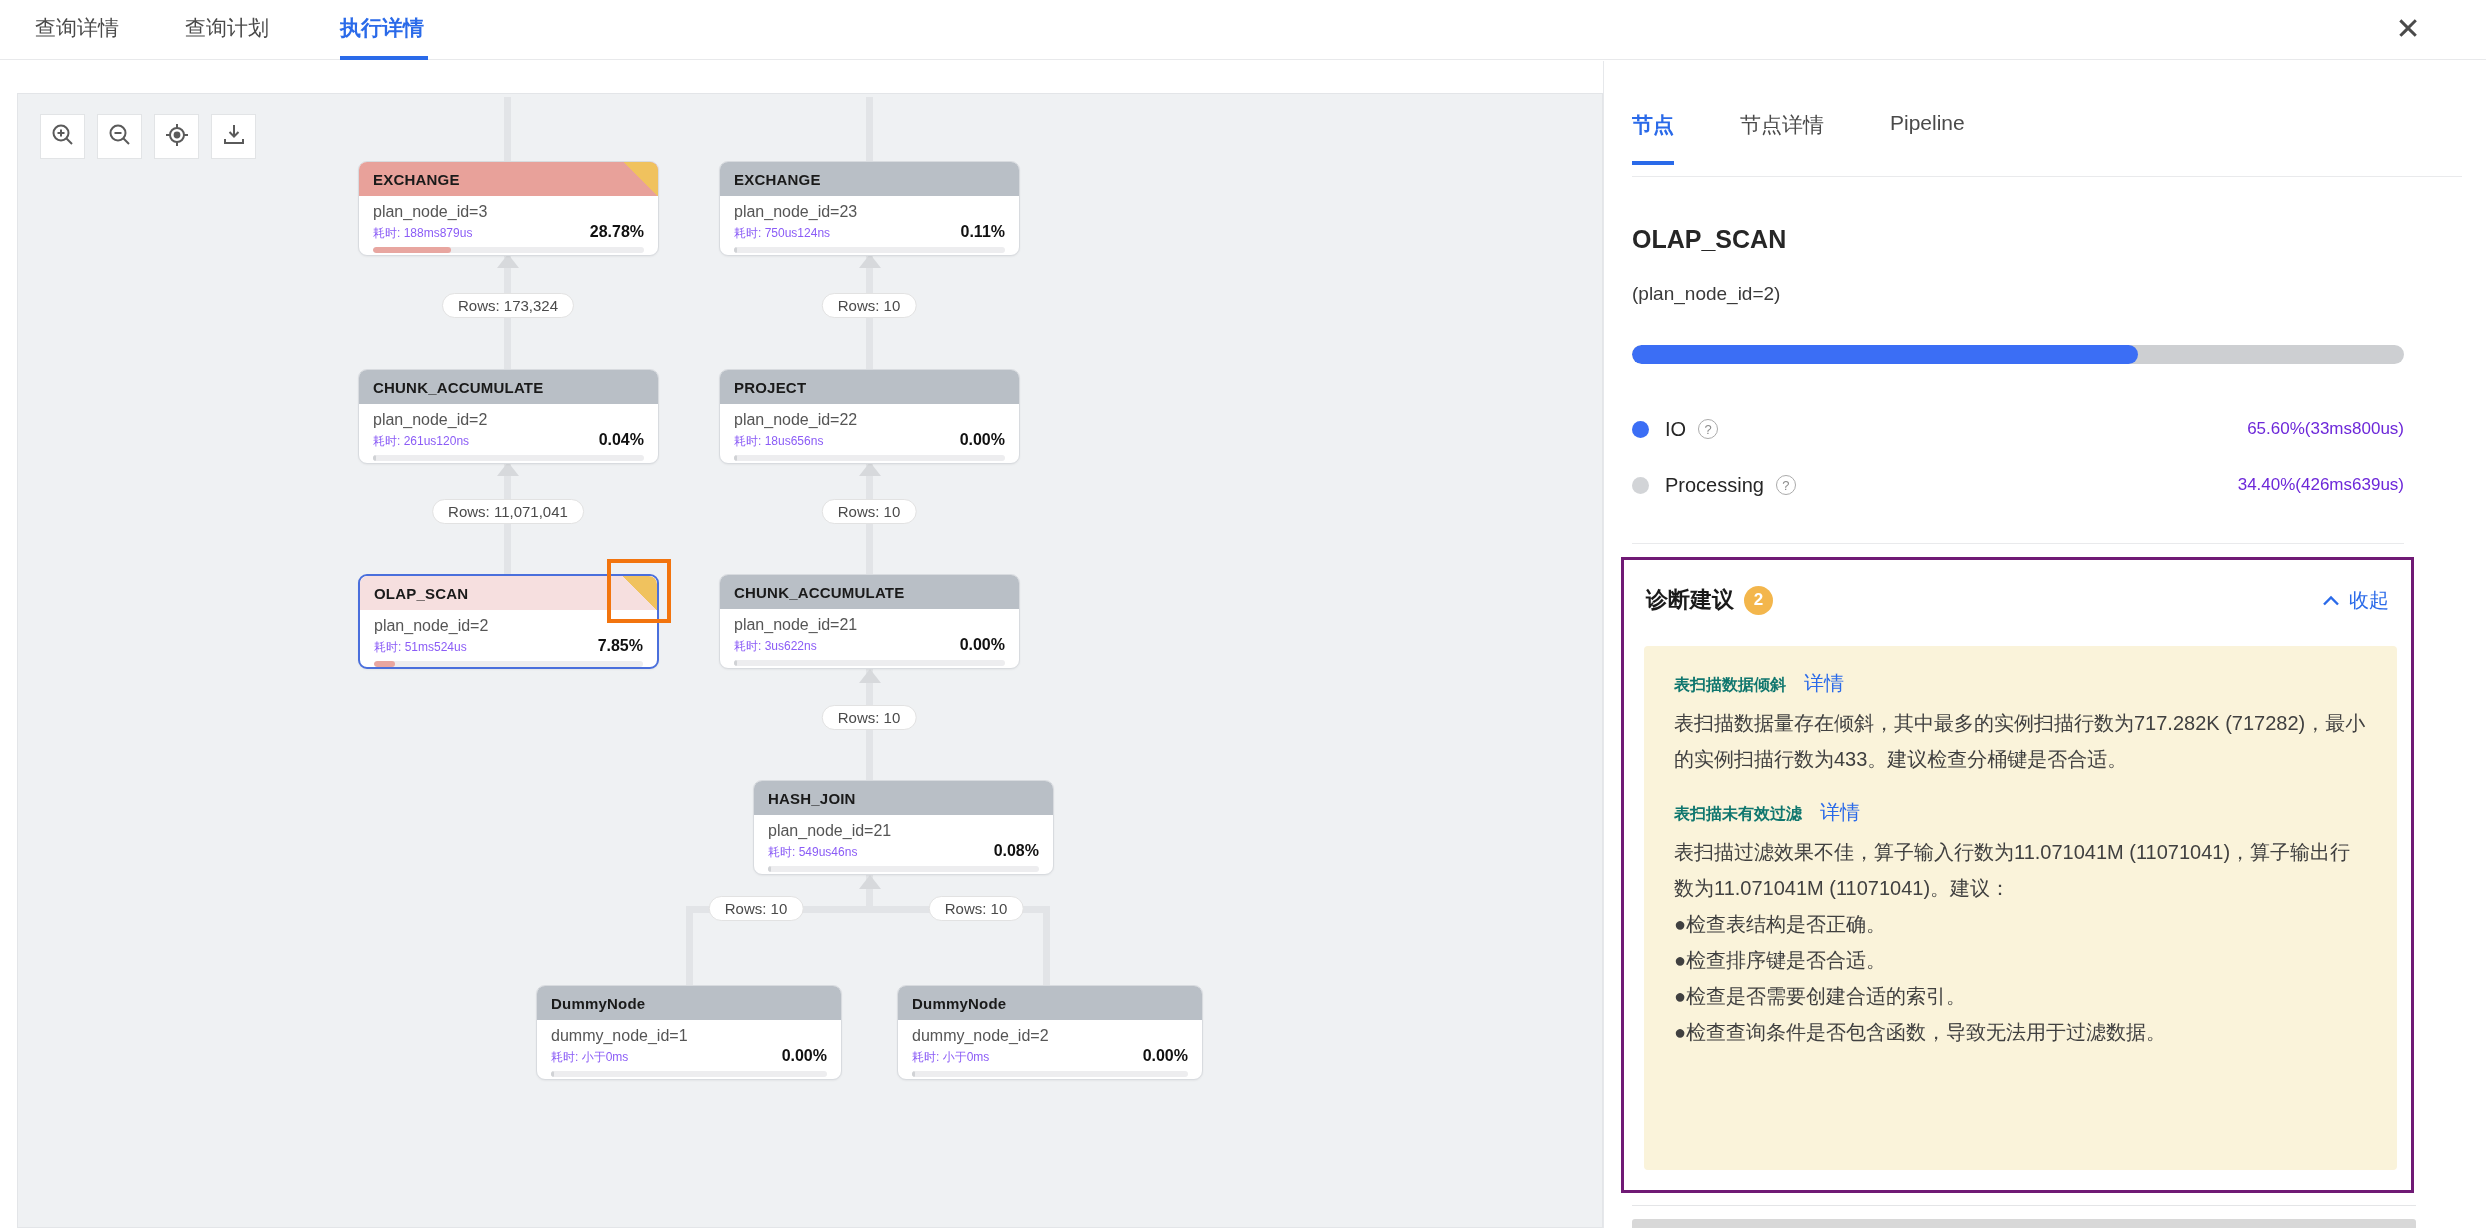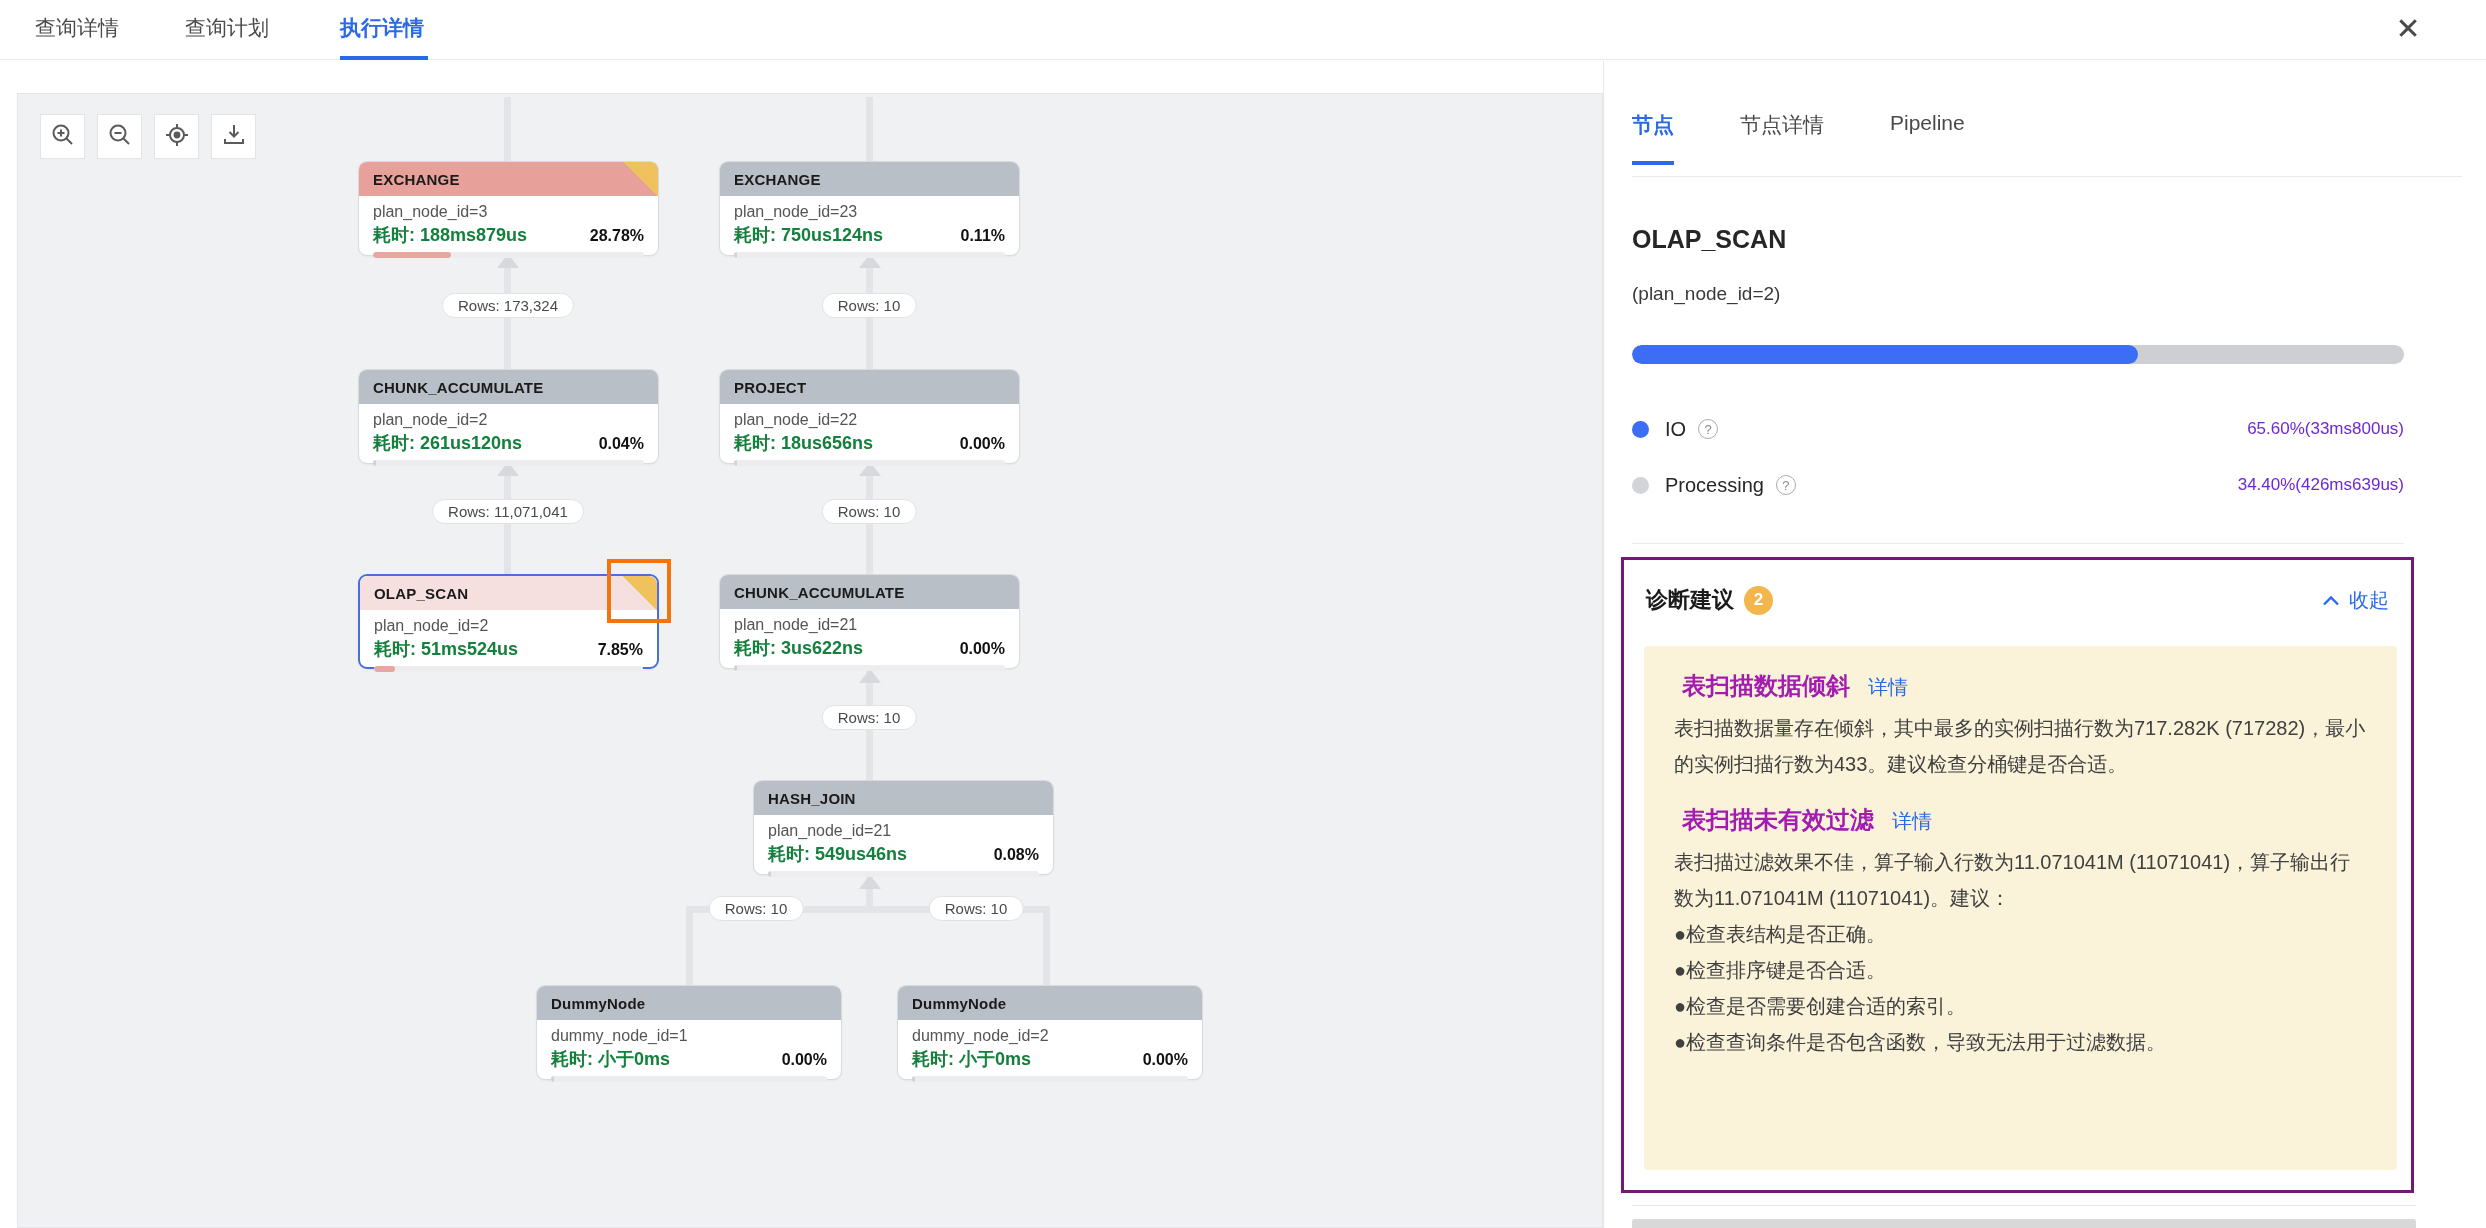--- a/index.html
+++ b/index.html
@@ -38,21 +38,21 @@
   .gnode.selected { border:2px solid #4a6fdc; }
   .gnode-h { height:34px; border-radius:8px 8px 0 0; background:#b9bfc6; display:flex; align-items:center; padding:0 14px;
     font-size:15px; font-weight:bold; color:#1a1a1a; letter-spacing:0.2px; position:relative; overflow:hidden; }
   .gnode-h.hot { background:#e8a19a; }
   .gnode-h.sel { background:#f6dfdf; }
   .corner-badge { position:absolute; top:0; right:0; width:34px; height:34px;
     background:linear-gradient(to bottom left,#f0c25e 50%,rgba(0,0,0,0) 50.5%); border-top-right-radius:8px; }
   .gnode-b { padding:7px 14px 0 14px; }
   .gnode-id { font-size:16px; color:#555; }
   .gnode-row { display:flex; justify-content:space-between; align-items:baseline; margin-top:2px; }
-  .gnode-time { font-size:18px; color:#15803d;font-weight:bold; }
+  .gnode-time { font-size:12px; color:#8b5cf6; }
   .gnode-pct { font-size:16px; font-weight:bold; color:#111; }
   .mini-track { margin-top:5px; height:6px; border-radius:3px; background:#ededef; overflow:hidden; }
   .mini-fill { height:6px; border-radius:3px; background:#d0d2d5; min-width:3px; }
   .mini-fill.pink { background:#e8a6a0; }
   .sel-highlight { position:absolute; top:-17px; right:-14px; width:64px; height:64px; border:4px solid #f2740e; z-index:4; background:transparent; }
 
   
   .panel { position:absolute; left:1603px; top:61px; width:883px; height:1167px; background:#fff; border-left:1px solid #e6e8eb; }
   .p-tabs { position:absolute; left:28px; top:50px; display:flex; gap:66px; }
   .p-tab { font-size:21px; color:#4a4a4a; cursor:pointer; padding-bottom:22px; }
@@ -76,21 +76,21 @@
 
   
   .diag-box { position:absolute; left:17px; top:496px; width:793px; height:636px; border:3px solid #701a75; background:#fff; }
   .diag-head { position:absolute; left:22px; top:22px; right:22px; height:36px; display:flex; align-items:center; }
   .diag-title { font-size:22px; font-weight:bold; color:#1a1a1a; }
   .diag-badge { width:29px; height:29px; border-radius:50%; background:#f3b64c; color:#fff; font-size:17px; font-weight:bold;
     display:flex; align-items:center; justify-content:center; margin-left:10px; }
   .diag-collapse { margin-left:auto; display:flex; align-items:center; gap:9px; color:#2a6ae9; font-size:20px; cursor:pointer; }
   .diag-yellow { position:absolute; left:20px; top:86px; width:753px; height:524px; background:#faf3da; border-radius:4px; padding:24px 30px; }
   .diag-item-title-row { display:flex; align-items:baseline; gap:18px; }
-  .diag-item-title { font-size:24px; font-weight:bold; color:#a21caf;margin-left:8px; }
+  .diag-item-title { font-size:16px; font-weight:bold; color:#0f766e; }
   .diag-link { font-size:20px; color:#2a6ae9; cursor:pointer; }
   .diag-body { margin-top:8px; font-size:20px; color:#404040; line-height:36px; }
   .diag-item2 { margin-top:22px; }
   .diag-bullet { font-size:20px; color:#404040; line-height:36px; }
 
   .p-divider2 { position:absolute; left:28px; top:1144px; width:784px; height:1px; background:#e4e5e7; }
   .p-bottom-strip { position:absolute; left:28px; top:1158px; width:784px; height:10px; background:#d8d8d8; border-radius:3px 3px 0 0; }
 </style>
 </head>
 <body>

